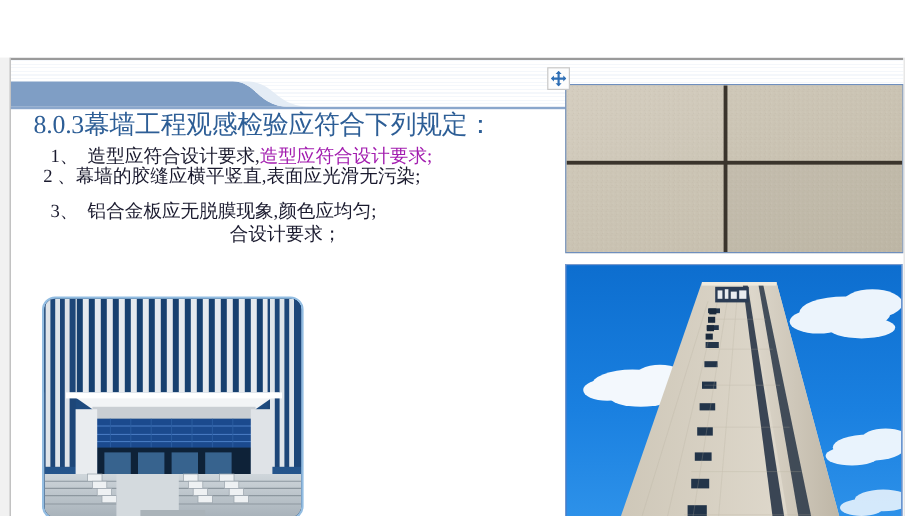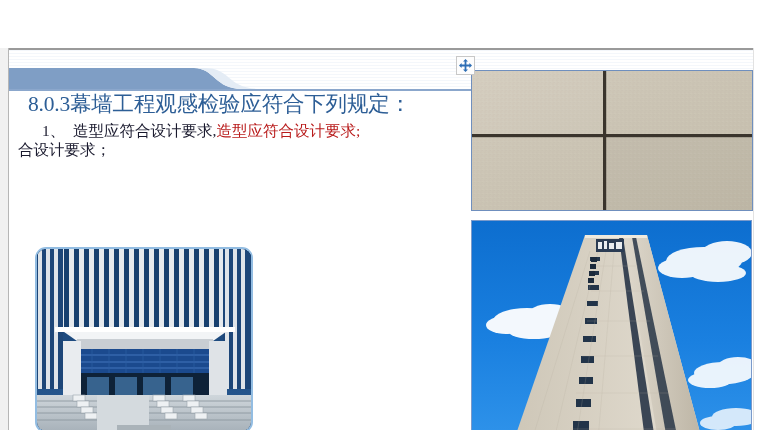--- a/index.html
+++ b/index.html
@@ -97,25 +97,25 @@
     color: #2d5e96;
     padding-left: 10px;
     margin-bottom: 2px;
     letter-spacing: -0.2px;
   }
   .item {
     font-size: 15.5px;
     color: #1a1a2e;
   }
   #line-1 { padding-left: 24px; margin-top: 6px; }
-  #line-1 .red { color: #b91c1c; }
+  #line-1 .red { color: #a21caf; }
   #line-2 { padding-left: 18px; margin-top: 0px; }
   #line-3 { padding-left: 24px; margin-top: 11px; }
   #line-4 { padding-left: 18px; margin-top: 12px; }
-  #line-5 { padding-left: 0px; margin-top: 2px; }
+  #line-5 { padding-left: 0px; margin-top: 2px; text-align: center; }
 
   
   #photo-entrance {
     position: absolute;
     left: 35px; top: 199px;
     width: 218px; height: 186px;
     border: 2px solid #93bde2;
     border-radius: 11px;
     overflow: hidden;
     box-sizing: border-box;
@@ -189,21 +189,23 @@
       <path d="M185,20 C205,20 206,41 233,41 L252,41 C218,41 222,20 196,20 Z" fill="#e4ecf5"></path>
     </svg>
   </div>
   <div id="header-underline"></div>
 
   <div id="body-text">
     <div class="txt-line" id="line-title">8.0.3幕墙工程观感检验应符合下列规定：</div>
 
     <div class="txt-line item" id="line-1"><span>1、</span><span>  造型应符合设计要求,</span><span class="red">造型应符合设计要求;</span></div>
 
-
+    <div class="txt-line item" id="line-2">2 、幕墙的胶缝应横平竖直,表面应光滑无污染;</div>
+
+    <div class="txt-line item" id="line-3"><span>3、</span><span>  铝合金板应无脱膜现象,颜色应均匀;</span></div>
 
     <div class="txt-line item" id="line-5">合设计要求；</div>
   </div>
 
   <div id="photo-entrance">
     <svg width="214" height="182" viewBox="0 0 214 182">
       <defs>
         <linearGradient id="skyGrad" x1="0" y1="0" x2="0" y2="1">
           <stop offset="0%" stop-color="#123a6b"></stop>
           <stop offset="100%" stop-color="#2a5c94"></stop>

